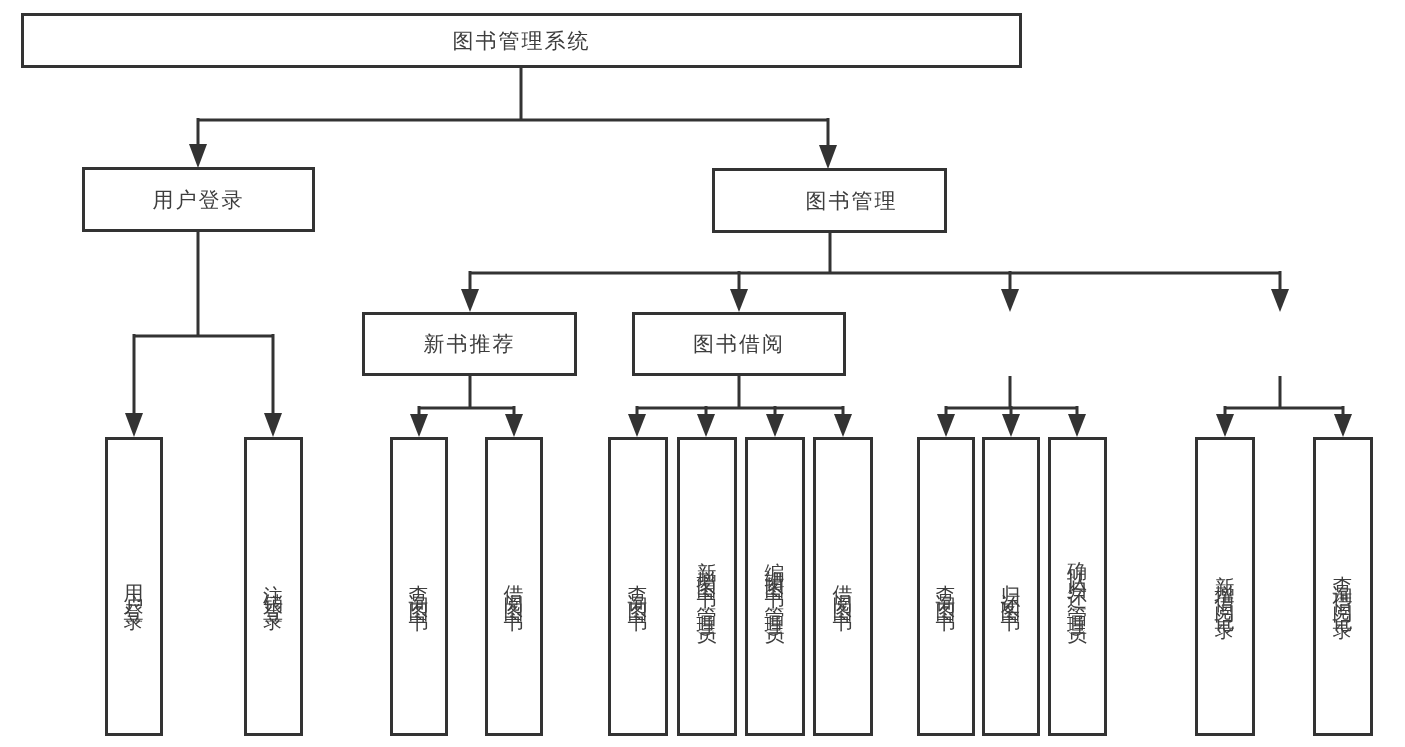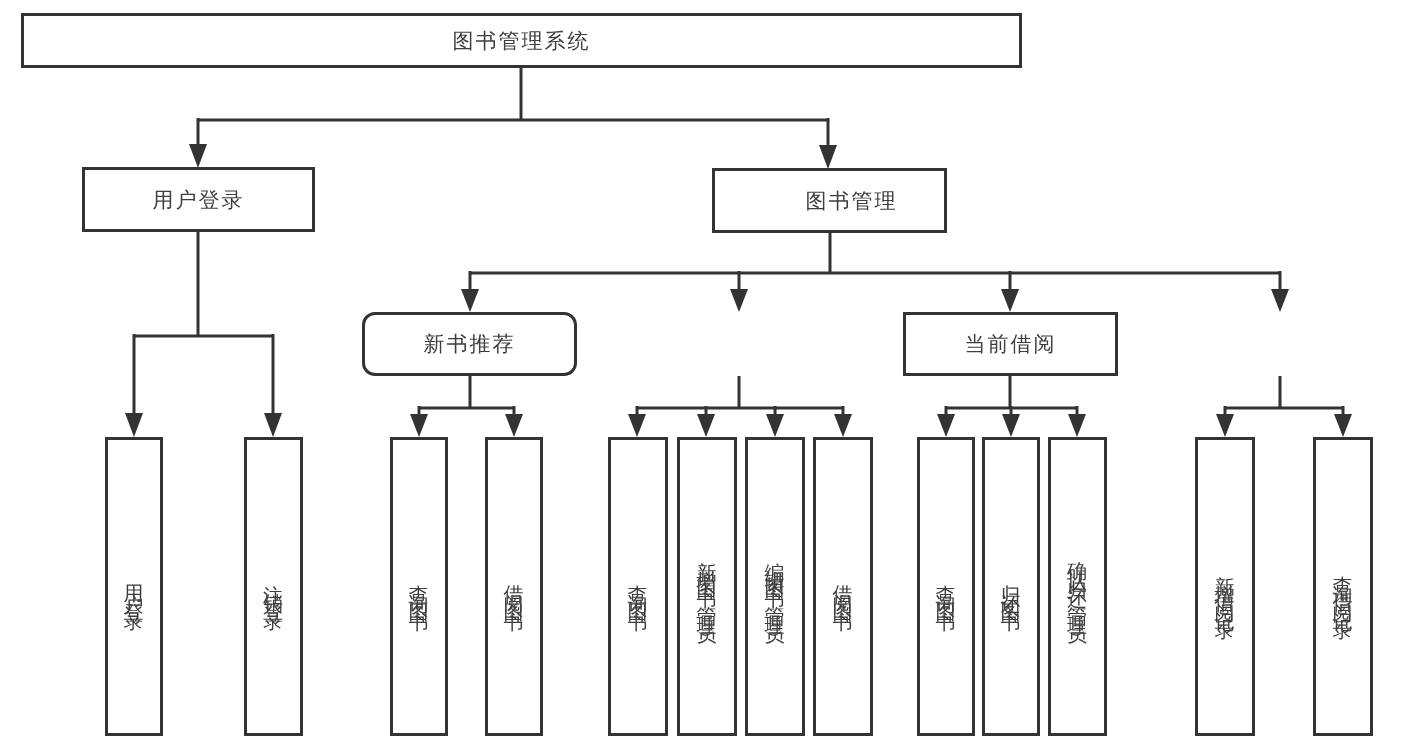--- a/index.html
+++ b/index.html
@@ -148,25 +148,25 @@
     <span class="lbl">图书管理系统</span>
   </div>
 
   <div class="node h" style="left:82px; top:167px; width:233px; height:65px;">
     <span class="lbl">用户登录</span>
   </div>
   <div class="node h" style="left:712px; top:168px; width:235px; height:65px;padding-left:44px;">
     <span class="lbl">图书管理</span>
   </div>
 
-  <div class="node h" style="left:362px; top:312px; width:215px; height:64px;border-radius:13px;">
+  <div class="node h" style="left:362px; top:312px; width:215px; height:64px;">
     <span class="lbl">新书推荐</span>
   </div>
-  <div class="node h" style="left:903px; top:312px; width:215px; height:64px;">
-    <span class="lbl">当前借阅</span>
+  <div class="node h" style="left:632px; top:312px; width:214px; height:64px;">
+    <span class="lbl">图书借阅</span>
   </div>
 
   <div class="node v" style="left:105px; top:437px; width:58px; height:299px;">
     <span class="lbl">用户登录</span>
   </div>
   <div class="node v" style="left:244px; top:437px; width:59px; height:299px;">
     <span class="lbl">注销登录</span>
   </div>
 
   <div class="node v" style="left:390px; top:437px; width:58px; height:299px;">

